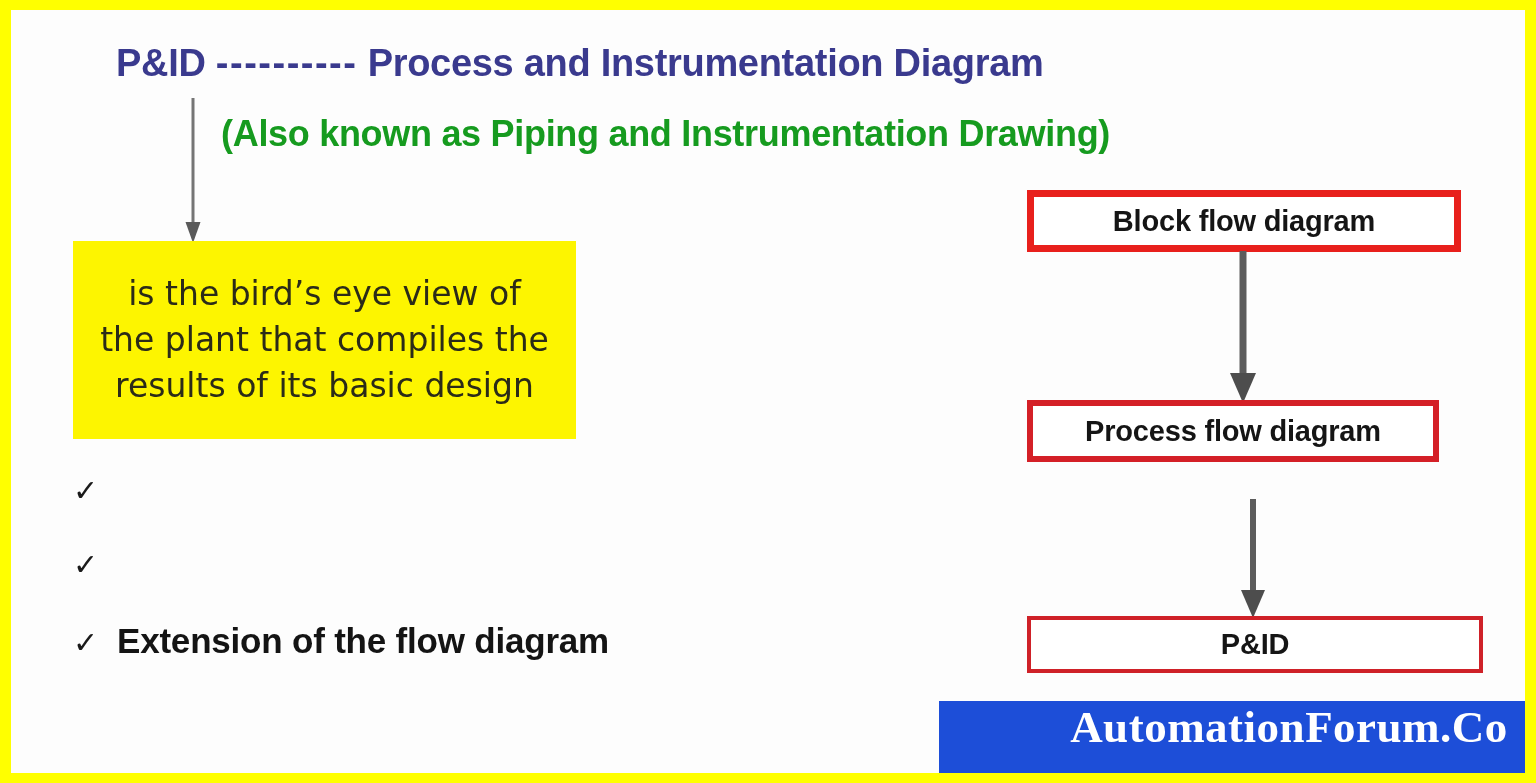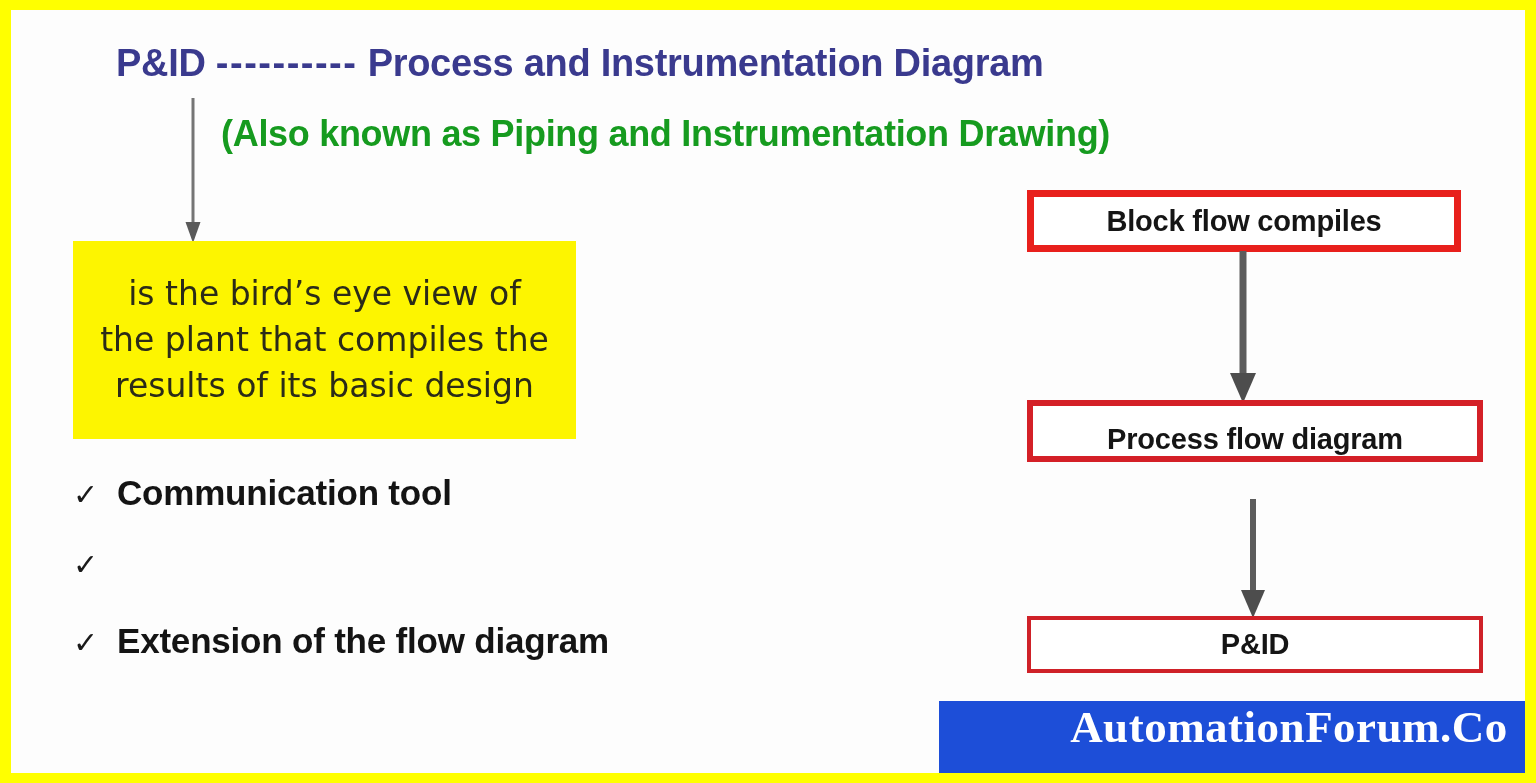--- a/index.html
+++ b/index.html
@@ -135,24 +135,23 @@
   #flow-box-0 {
     left: 1016px;
     top: 180px;
     width: 434px;
     height: 62px;
     border: 7px solid #e8201c;
   }
   #flow-box-1 {
     left: 1016px;
     top: 390px;
-    width: 456px;
+    width: 412px;
     height: 62px;
     border: 6px solid #d42027;
-    align-items: flex-end;
   }
   #flow-box-2 {
     left: 1016px;
     top: 606px;
     width: 456px;
     height: 57px;
     border: 4px solid #cf2128;
   }
   .flow-arrow {
     position: absolute;
@@ -199,33 +198,32 @@
       <polygon points="11,145 3.5,124 18.5,124" fill="#5a5a5a"></polygon>
     </svg>
 
     <div id="yellow-box">
       <div id="yellow-text">is the bird’s eye view of the plant that compiles the results of its basic design</div>
     </div>
 
     <div id="bullets">
       <div class="bullet-row">
         <span class="bullet-check">✓</span>
-        <span class="bullet-label">Communication tool</span>
       </div>
       <div class="bullet-row">
         <span class="bullet-check">✓</span>
       </div>
       <div class="bullet-row">
         <span class="bullet-check">✓</span>
         <span class="bullet-label">Extension of the flow diagram</span>
       </div>
     </div>
 
     <div class="flow-box" id="flow-box-0">
-      <span class="flow-label">Block flow compiles</span>
+      <span class="flow-label">Block flow diagram</span>
     </div>
 
     <svg class="flow-arrow" id="flow-arrow-0" viewBox="0 0 40 152">
       <line x1="20" y1="0" x2="20" y2="126" stroke="#5c5c5c" stroke-width="7"></line>
       <polygon points="20,152 7,122 33,122" fill="#4d4d4d"></polygon>
     </svg>
 
     <div class="flow-box" id="flow-box-1">
       <span class="flow-label">Process flow diagram</span>
     </div>

